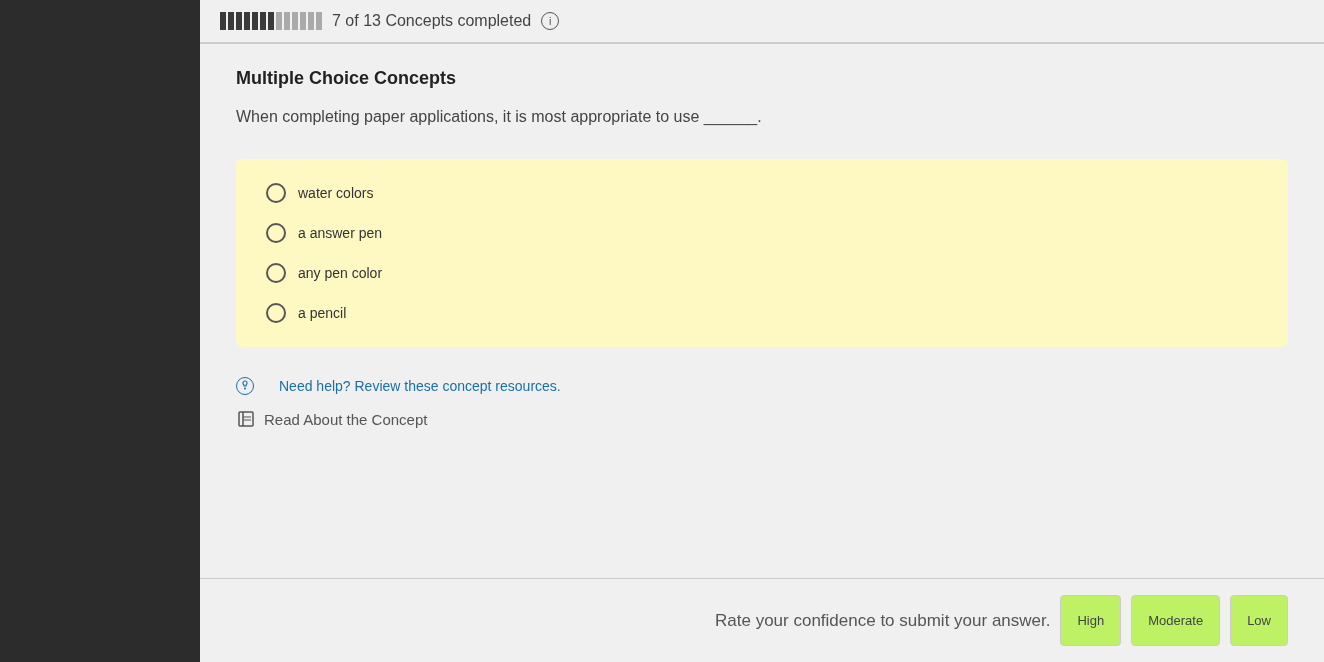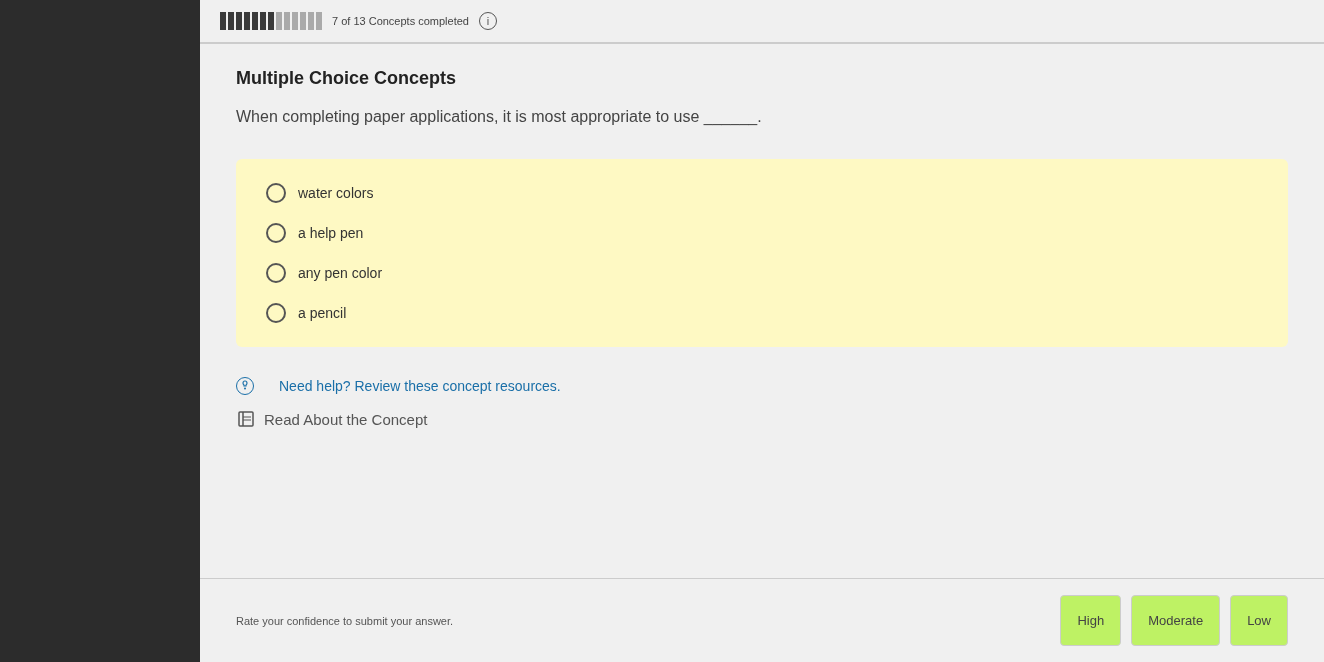--- a/index.html
+++ b/index.html
@@ -53,21 +53,21 @@
 
     .progress-segment.filled {
       background-color: #3a3a3a;
     }
 
     .progress-segment.empty {
       background-color: #aaa;
     }
 
     .progress-text {
-      font-size: 11px;
+      font-size: 16px;
       color: #444;
     }
 
     .info-icon {
       width: 18px;
       height: 18px;
       border-radius: 50%;
       border: 1.5px solid #555;
       display: inline-flex;
       align-items: center;
@@ -181,23 +181,24 @@
     .footer-section {
       padding: 16px 36px;
       background-color: #f0f0f0;
       border-top: 1px solid #ccc;
       display: flex;
       align-items: center;
       gap: 10px;
     }
 
     .footer-text {
-      font-size: 11px;
+      font-size: 17px;
       color: #555;
       flex: 1;
+      text-align: right;
     }
 
     .confidence-btn {
       padding: 17px 16px;
       border: 1px solid #ccc;
       background-color: #bef264;
       border-radius: 4px;
       font-size: 13px;
       color: #444;
       cursor: pointer;
@@ -246,21 +247,21 @@
 
     <div class="options-container">
 
       <div class="option-item">
         <div class="radio-circle"></div>
         <span class="option-label">water colors</span>
       </div>
 
       <div class="option-item">
         <div class="radio-circle"></div>
-        <span class="option-label">a help pen</span>
+        <span class="option-label">a answer pen</span>
       </div>
 
       <div class="option-item">
         <div class="radio-circle"></div>
         <span class="option-label">any pen color</span>
       </div>
 
       <div class="option-item">
         <div class="radio-circle"></div>
         <span class="option-label">a pencil</span>

